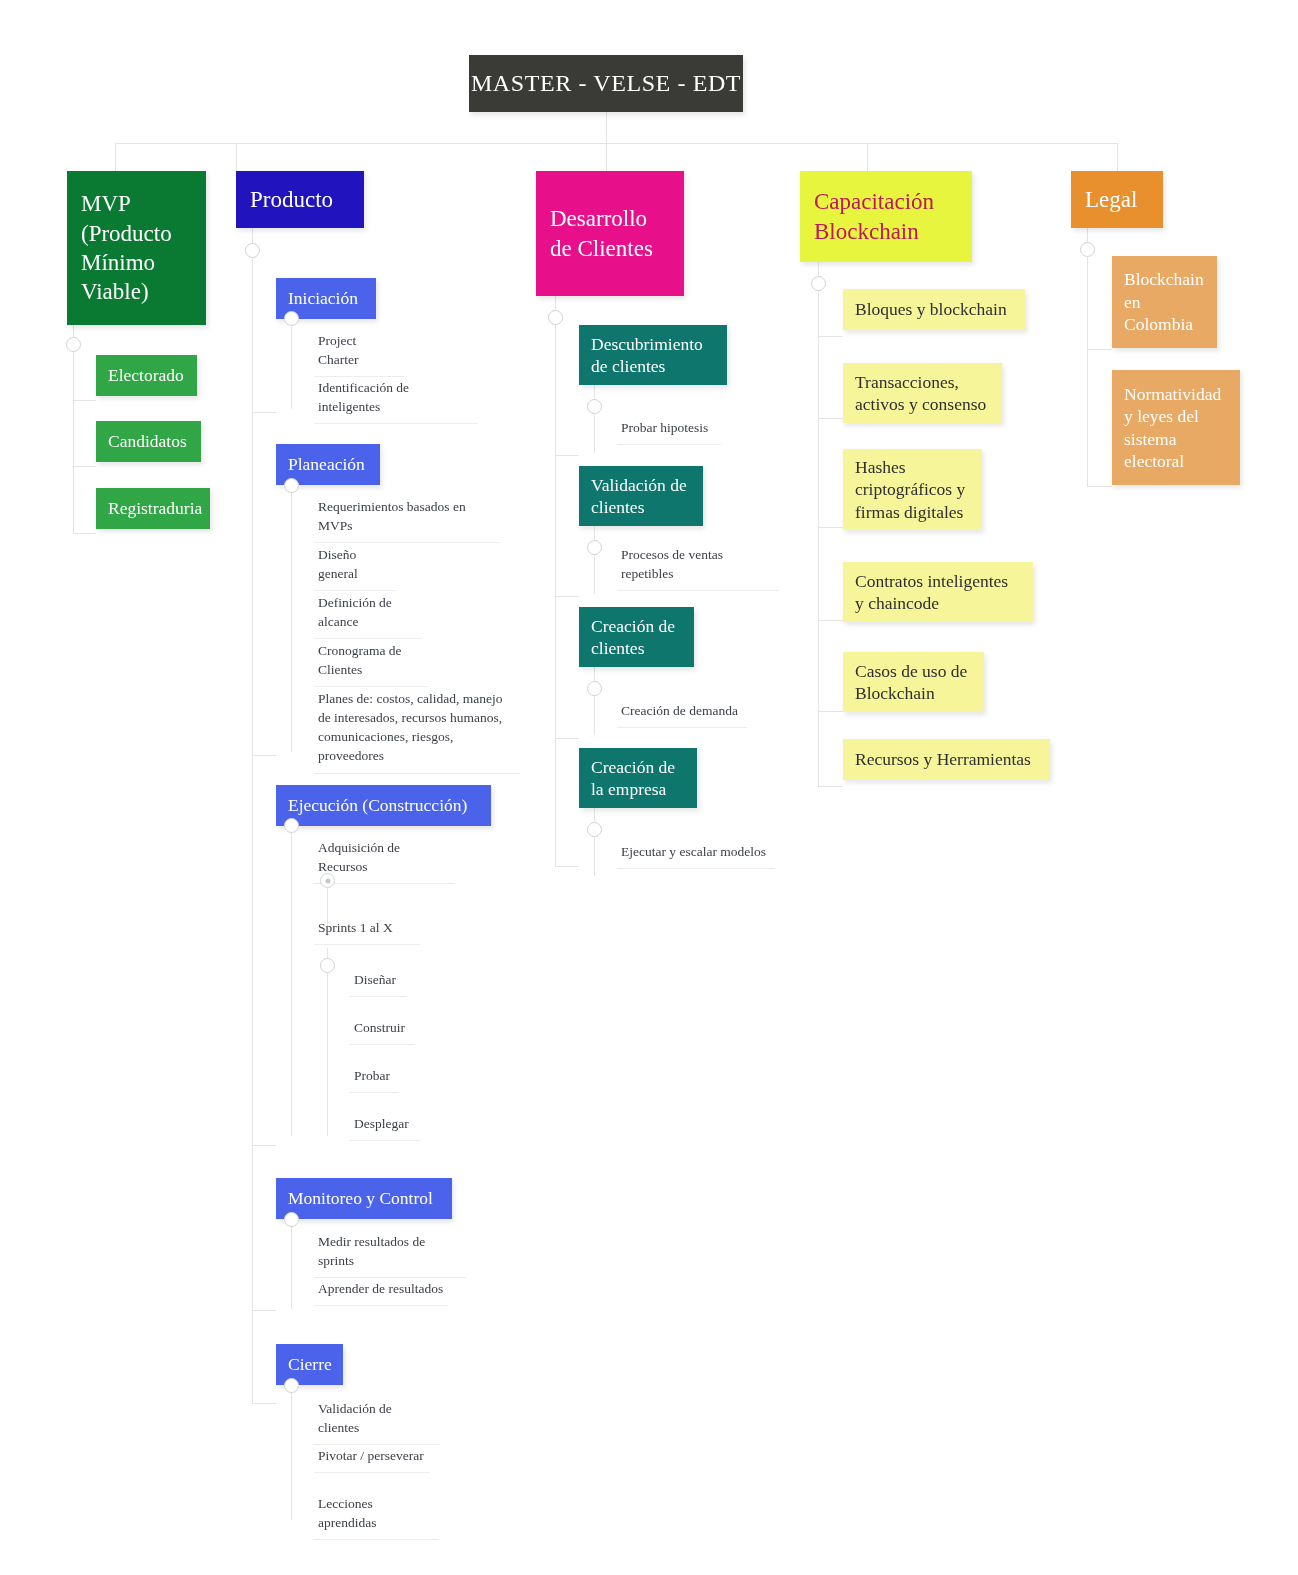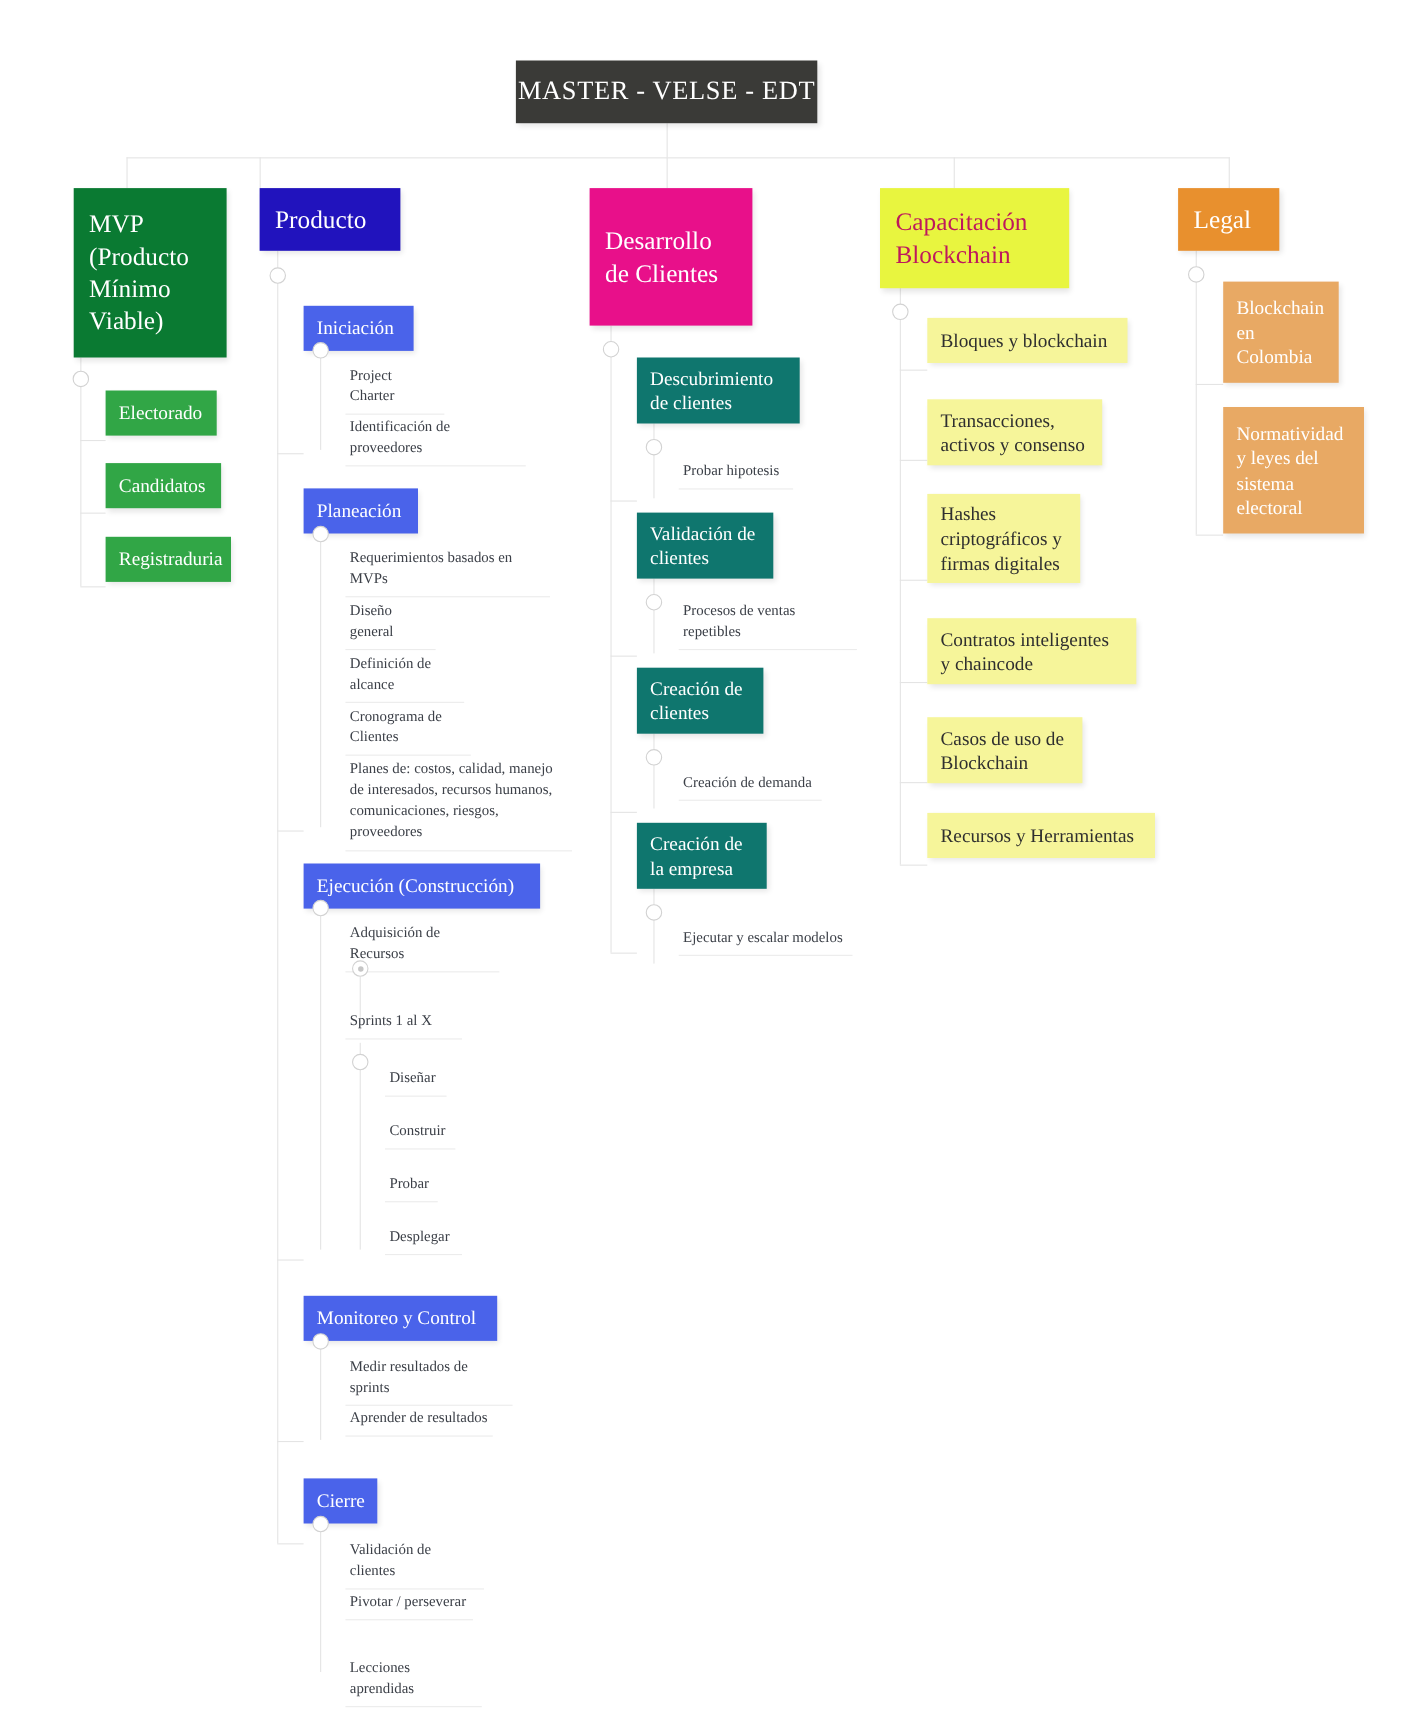--- a/index.html
+++ b/index.html
@@ -137,21 +137,21 @@
 
   <div class="node lvl2 blue-mid" style="left:276px; top:258px; width:100px; height:41px;">
     <span>Iniciación</span>
   </div>
   <div class="conn v" style="left:291px; top:299px; height:110px;"></div>
   <div class="knob" style="left:284px; top:311px;"></div>
   <div class="leaf" style="left:314px; top:328px; width:90px;">
     <span>Project Charter</span>
   </div>
   <div class="leaf" style="left:314px; top:375px; width:164px;">
-    <span>Identificación de proveedores</span>
+    <span>Identificación de inteligentes</span>
   </div>
 
   <div class="node lvl2 blue-mid" style="left:276px; top:424px; width:104px; height:41px;">
     <span>Planeación</span>
   </div>
   <div class="conn v" style="left:291px; top:465px; height:287px;"></div>
   <div class="knob" style="left:284px; top:478px;"></div>
   <div class="leaf" style="left:314px; top:494px; width:186px;">
     <span>Requerimientos basados en MVPs</span>
   </div>
@@ -213,21 +213,21 @@
     <span>Cierre</span>
   </div>
   <div class="conn v" style="left:291px; top:1365px; height:155px;"></div>
   <div class="knob" style="left:284px; top:1378px;"></div>
   <div class="leaf" style="left:314px; top:1396px; width:126px;">
     <span>Validación de clientes</span>
   </div>
   <div class="leaf" style="left:314px; top:1443px; width:116px;">
     <span>Pivotar / perseverar</span>
   </div>
-  <div class="leaf" style="left:314px; top:1491px; width:124px;margin-top:12px;">
+  <div class="leaf" style="left:314px; top:1491px; width:124px;">
     <span>Lecciones aprendidas</span>
   </div>
 
   <div class="node lvl1 pink-dark" style="left:536px; top:171px; width:148px; height:125px;">
     <span>Desarrollo de Clientes</span>
   </div>
   <div class="conn v" style="left:555px; top:296px; height:570px;"></div>
   <div class="knob" style="left:548px; top:310px;"></div>
   <div class="conn h" style="left:555px; top:455px; width:24px;"></div>
   <div class="conn h" style="left:555px; top:596px; width:24px;"></div>

